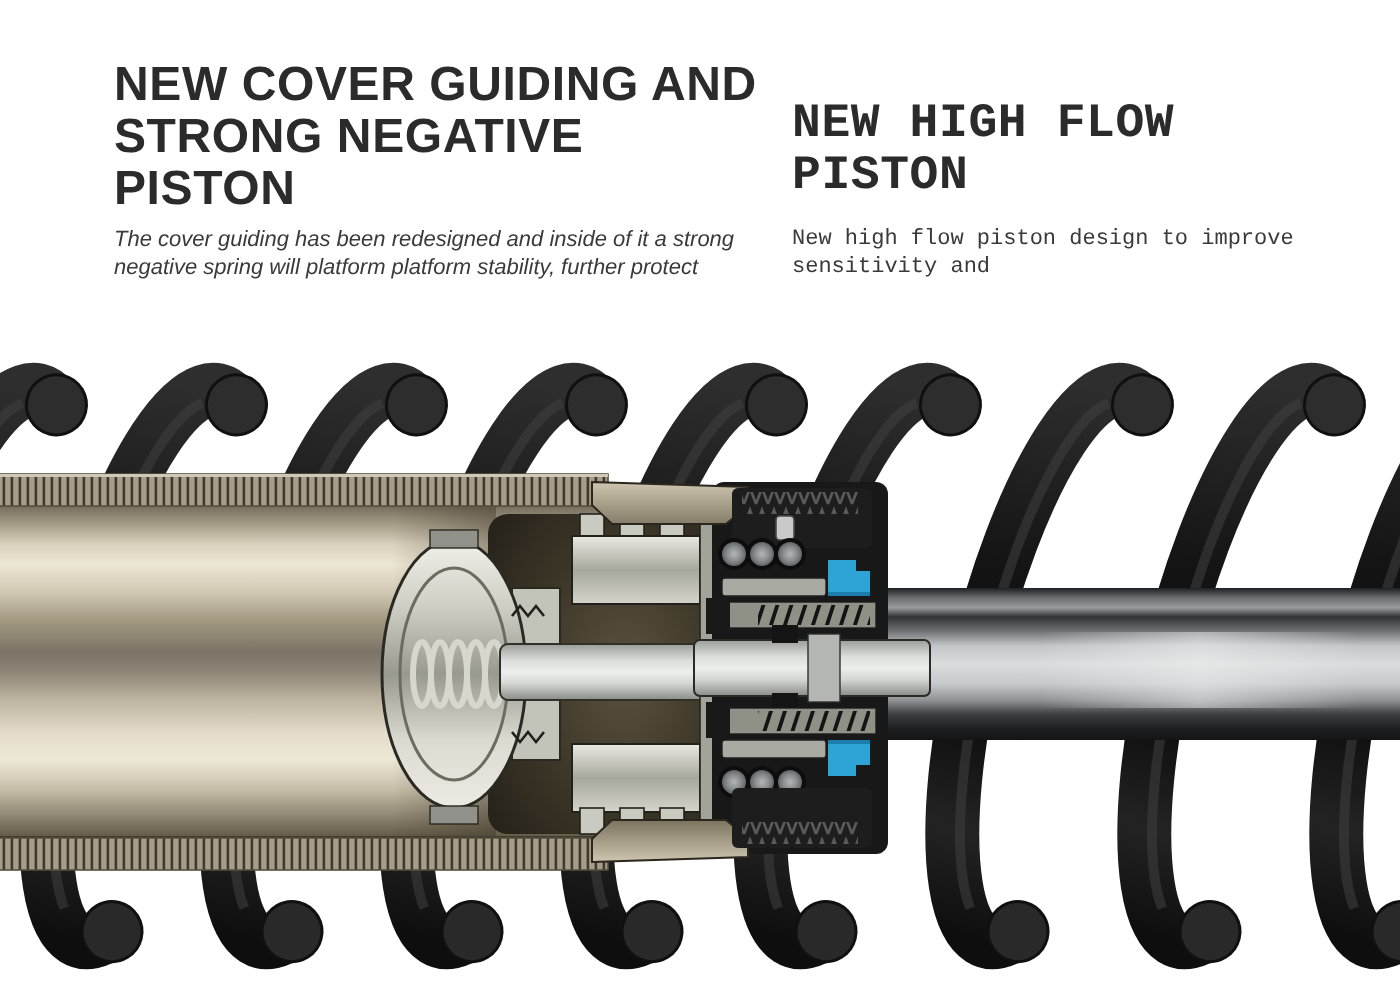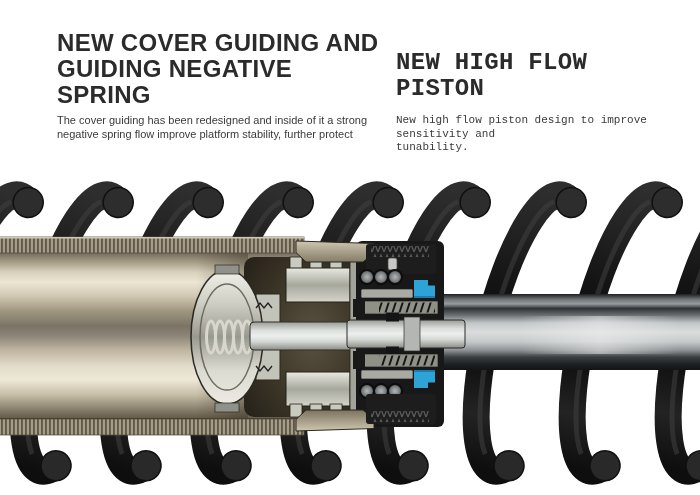--- a/index.html
+++ b/index.html
@@ -5,47 +5,46 @@
   html,body{margin:0;padding:0;}
   body{
     width:700px;height:495px;position:relative;overflow:hidden;
     background:#ffffff;font-family:"Liberation Sans",sans-serif;
   }
   .col{position:absolute;}
   .col-left{left:57px;top:30px;width:325px;}
   .col-right{left:396px;top:50px;width:290px;font-family:Liberation Mono, monospace;}
   .h{font-size:24px;line-height:26px;font-weight:700;color:#2b2b2b;letter-spacing:.3px;}
   .p{font-size:11px;line-height:13.6px;color:#3a3a3a;}
-  .col-left .p{margin-top:6px;}
+  .col-left .p{margin-top:6px;font-style:italic;}
   .col-right .p{margin-top:12px;}
   .illus{position:absolute;left:0;top:0;}
 </style>
 </head>
 <body>
 
 <main>
 
   <section class="col col-left">
     <div class="h">
       <div>NEW COVER GUIDING AND</div>
-      <div>GUIDING NEGATIVE SPRING</div>
+      <div>STRONG NEGATIVE PISTON</div>
     </div>
     <div class="p">
       <div>The cover guiding has been redesigned and inside of it a strong</div>
-      <div>negative spring flow improve platform stability, further protect</div>
+      <div>negative spring will platform platform stability, further protect</div>
     </div>
   </section>
 
   <section class="col col-right">
     <div class="h">
       <div>NEW HIGH FLOW PISTON</div>
     </div>
     <div class="p">
       <div>New high flow piston design to improve sensitivity and</div>
-      <div>tunability.</div>
     </div>
   </section>
 
   <svg class="illus" width="700" height="495" viewBox="0 0 700 495" aria-hidden="true">
     <defs>
       <linearGradient id="coilG" x1="0" y1="0" x2="0" y2="1">
         <stop offset="0" stop-color="#2e2e2e"></stop>
           <stop offset=".35" stop-color="#141414"></stop>
         <stop offset=".6" stop-color="#0b0b0b"></stop>
           <stop offset=".82" stop-color="#232323"></stop>

